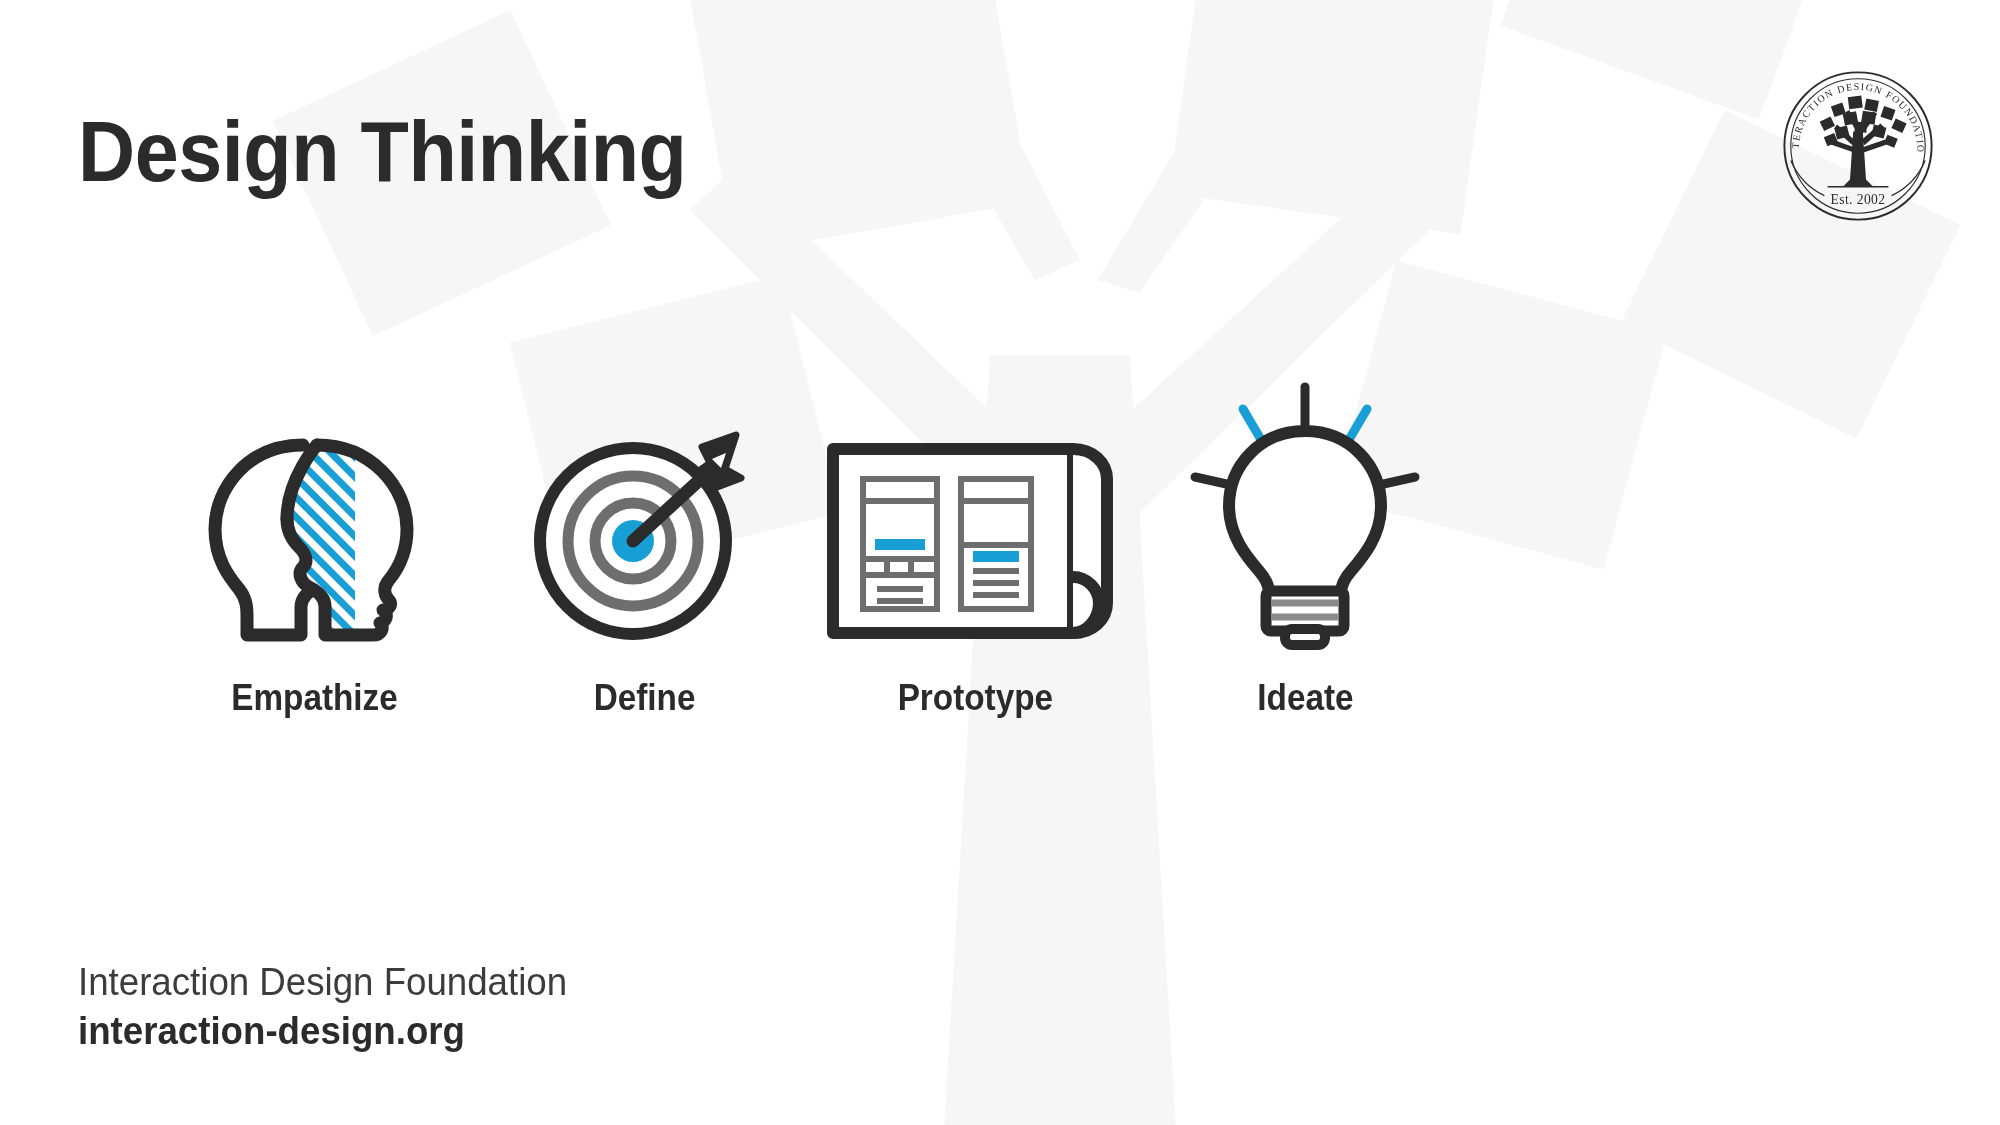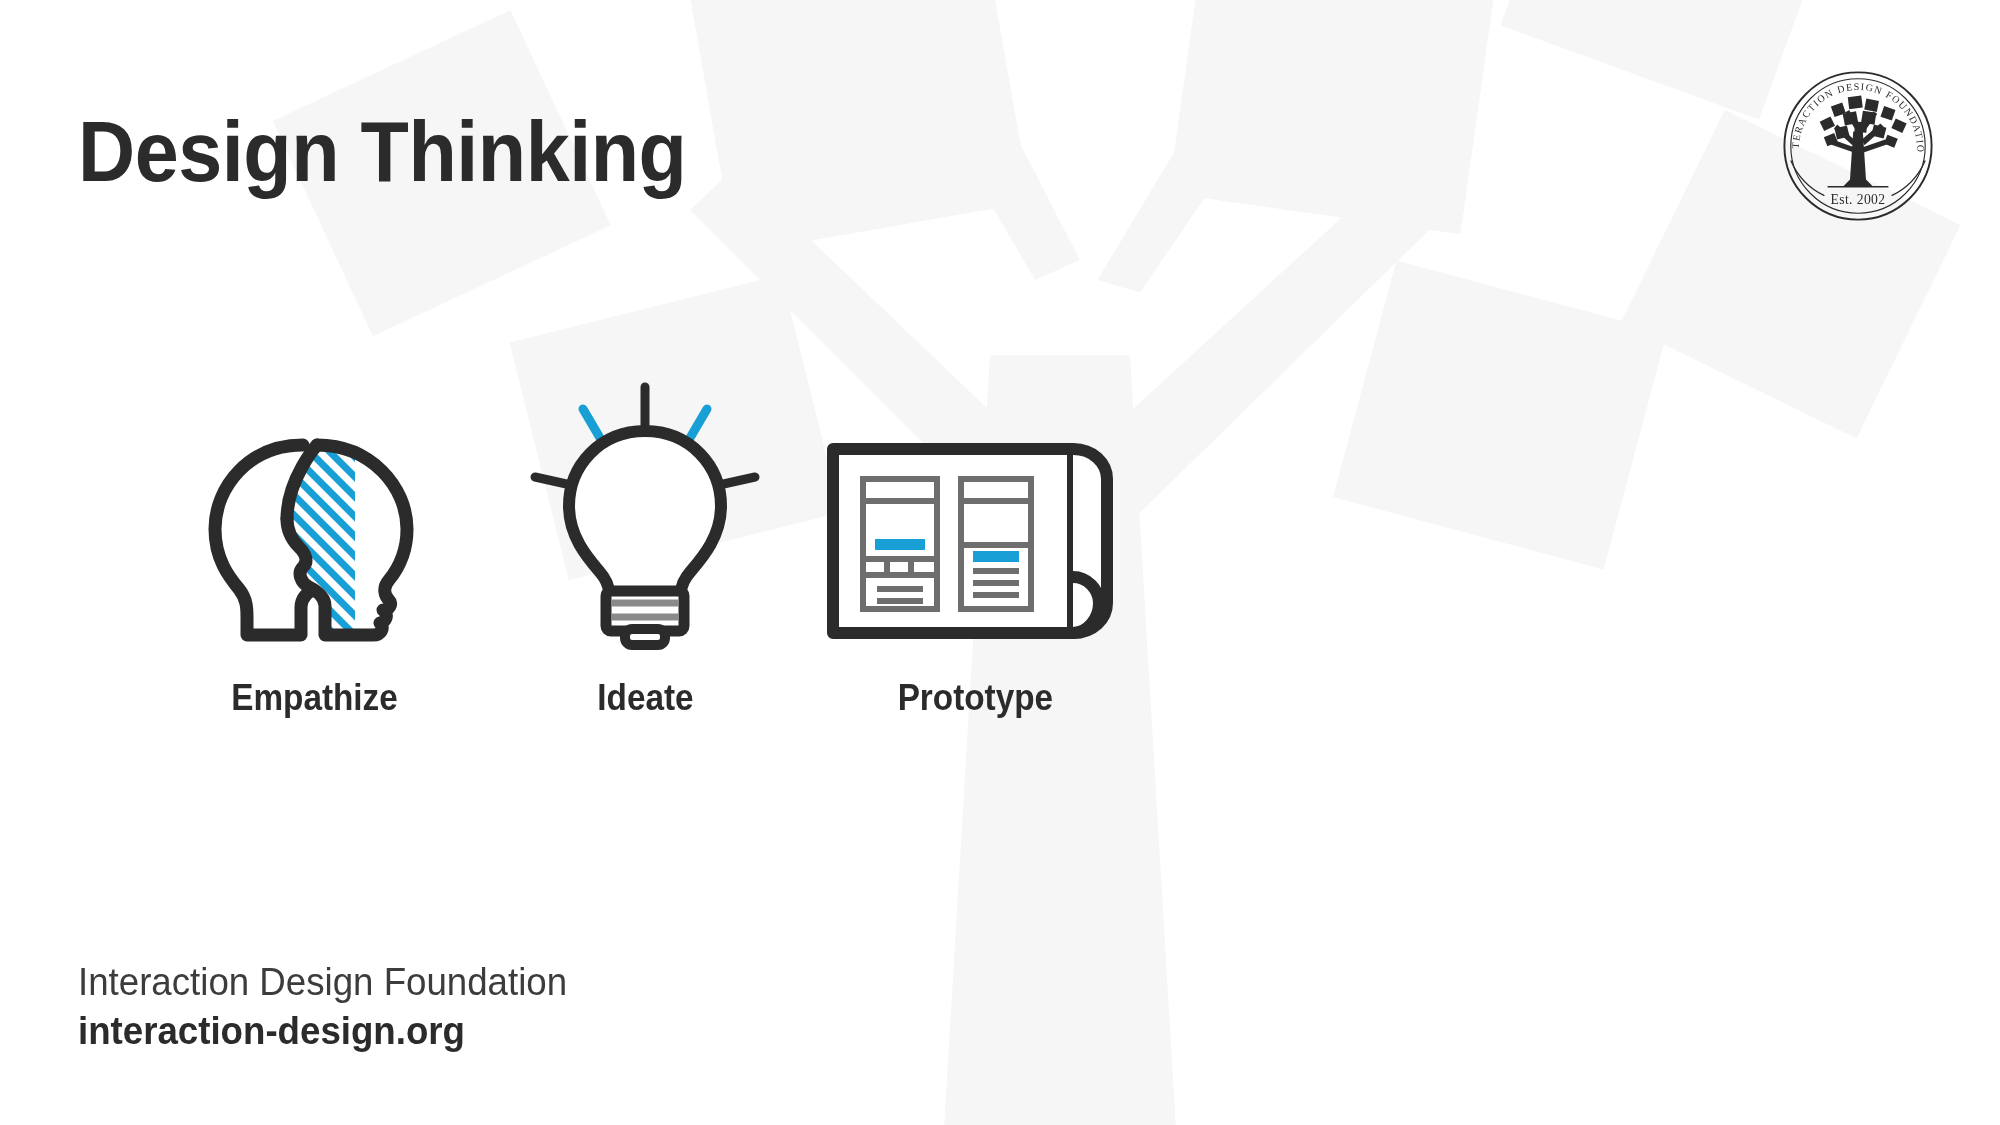--- a/index.html
+++ b/index.html
@@ -194,43 +194,39 @@
                    L150 234 L150 205 C150 196 142 190 134 186
                    C126 182 122 172 128 166 C134 160 130 152 124 146
                    C116 138 112 130 112 118" fill="none" stroke="#2b2b2b" stroke-width="13" stroke-linejoin="round" stroke-linecap="round"></path>
 
           <path d="M112 118 C112 78 142 44 142 44" fill="none" stroke="#2b2b2b" stroke-width="13" stroke-linecap="round"></path>
         </svg>
       </div>
       <div class="stage-label">Empathize</div>
     </div>
 
-
-    <div class="stage">
-      <div class="stage-icon">
-        <svg width="240" height="270" viewBox="0 0 240 270" xmlns="http://www.w3.org/2000/svg">
-
-          <line x1="120" y1="6" x2="120" y2="44" stroke="#2b2b2b" stroke-width="9" stroke-linecap="round"></line>
-          <line x1="58" y1="28" x2="78" y2="62" stroke="#189fd6" stroke-width="9" stroke-linecap="round"></line>
-          <line x1="182" y1="28" x2="162" y2="62" stroke="#189fd6" stroke-width="9" stroke-linecap="round"></line>
-          <line x1="10" y1="96" x2="46" y2="104" stroke="#2b2b2b" stroke-width="9" stroke-linecap="round"></line>
-          <line x1="230" y1="96" x2="194" y2="104" stroke="#2b2b2b" stroke-width="9" stroke-linecap="round"></line>
-
-          <path d="M120 50 C165 50 196 85 196 125 C196 155 178 176 166 190
-                   C158 199 156 206 156 212 L84 212 C84 206 82 199 74 190
-                   C62 176 44 155 44 125 C44 85 75 50 120 50 Z" fill="#ffffff" stroke="#2b2b2b" stroke-width="12" stroke-linejoin="round"></path>
-
-          <rect x="81" y="210" width="78" height="40" rx="5" fill="#ffffff" stroke="#2b2b2b" stroke-width="11"></rect>
-          <line x1="86" y1="222" x2="154" y2="222" stroke="#8a8a8a" stroke-width="7"></line>
-          <line x1="86" y1="236" x2="154" y2="236" stroke="#8a8a8a" stroke-width="7"></line>
-
-          <rect x="100" y="248" width="40" height="16" rx="7" fill="#ffffff" stroke="#2b2b2b" stroke-width="10"></rect>
-        </svg>
-      </div>
-      <div class="stage-label">Ideate</div>
+    <div class="stage">
+      <div class="stage-icon">
+        <svg width="250" height="250" viewBox="0 0 250 250" xmlns="http://www.w3.org/2000/svg">
+
+          <circle cx="113" cy="140" r="93" fill="#ffffff" stroke="#2b2b2b" stroke-width="12"></circle>
+
+          <circle cx="113" cy="140" r="65" fill="none" stroke="#6e6e6e" stroke-width="11"></circle>
+
+          <circle cx="113" cy="140" r="38" fill="none" stroke="#6e6e6e" stroke-width="11"></circle>
+
+          <circle cx="113" cy="140" r="21" fill="#189fd6"></circle>
+
+          <line x1="113" y1="140" x2="198" y2="62" stroke="#2b2b2b" stroke-width="13" stroke-linecap="round"></line>
+
+          <path d="M182 46 L216 34 L205 68 L221 77 L192 88 L176 72 L190 62 Z" fill="#2b2b2b" stroke="#2b2b2b" stroke-width="7" stroke-linejoin="round"></path>
+          <path d="M192 58 L206 52 L201 67 Z" fill="#ffffff"></path>
+        </svg>
+      </div>
+      <div class="stage-label">Define</div>
     </div>
 
     <div class="stage">
       <div class="stage-icon">
         <svg width="300" height="230" viewBox="0 0 300 230" xmlns="http://www.w3.org/2000/svg">
 
           <path d="M8 28 L248 28 L248 212 L8 212 Z" fill="#ffffff" stroke="#2b2b2b" stroke-width="12" stroke-linejoin="round"></path>
 
           <path d="M248 28 C268 28 282 42 282 58 L282 182 C282 198 268 212 248 212" fill="#ffffff" stroke="#2b2b2b" stroke-width="12" stroke-linejoin="round"></path>
           <path d="M248 156 C262 156 274 168 274 182 C274 198 262 212 248 212" fill="none" stroke="#2b2b2b" stroke-width="12" stroke-linejoin="round"></path>
@@ -250,20 +246,44 @@
           <line x1="136" y1="124" x2="206" y2="124" stroke="#6e6e6e" stroke-width="6"></line>
           <rect x="148" y="130" width="46" height="11" fill="#189fd6"></rect>
           <line x1="148" y1="150" x2="194" y2="150" stroke="#6e6e6e" stroke-width="6"></line>
           <line x1="148" y1="162" x2="194" y2="162" stroke="#6e6e6e" stroke-width="6"></line>
           <line x1="148" y1="174" x2="194" y2="174" stroke="#6e6e6e" stroke-width="6"></line>
         </svg>
       </div>
       <div class="stage-label">Prototype</div>
     </div>
 
+    <div class="stage">
+      <div class="stage-icon">
+        <svg width="240" height="270" viewBox="0 0 240 270" xmlns="http://www.w3.org/2000/svg">
+
+          <line x1="120" y1="6" x2="120" y2="44" stroke="#2b2b2b" stroke-width="9" stroke-linecap="round"></line>
+          <line x1="58" y1="28" x2="78" y2="62" stroke="#189fd6" stroke-width="9" stroke-linecap="round"></line>
+          <line x1="182" y1="28" x2="162" y2="62" stroke="#189fd6" stroke-width="9" stroke-linecap="round"></line>
+          <line x1="10" y1="96" x2="46" y2="104" stroke="#2b2b2b" stroke-width="9" stroke-linecap="round"></line>
+          <line x1="230" y1="96" x2="194" y2="104" stroke="#2b2b2b" stroke-width="9" stroke-linecap="round"></line>
+
+          <path d="M120 50 C165 50 196 85 196 125 C196 155 178 176 166 190
+                   C158 199 156 206 156 212 L84 212 C84 206 82 199 74 190
+                   C62 176 44 155 44 125 C44 85 75 50 120 50 Z" fill="#ffffff" stroke="#2b2b2b" stroke-width="12" stroke-linejoin="round"></path>
+
+          <rect x="81" y="210" width="78" height="40" rx="5" fill="#ffffff" stroke="#2b2b2b" stroke-width="11"></rect>
+          <line x1="86" y1="222" x2="154" y2="222" stroke="#8a8a8a" stroke-width="7"></line>
+          <line x1="86" y1="236" x2="154" y2="236" stroke="#8a8a8a" stroke-width="7"></line>
+
+          <rect x="100" y="248" width="40" height="16" rx="7" fill="#ffffff" stroke="#2b2b2b" stroke-width="10"></rect>
+        </svg>
+      </div>
+      <div class="stage-label">Ideate</div>
+    </div>
+
 
   </div>
 
   <div id="footer">
     <div id="footer-org">Interaction Design Foundation</div>
     <div id="footer-url">interaction-design.org</div>
   </div>
 
 </div>
 

